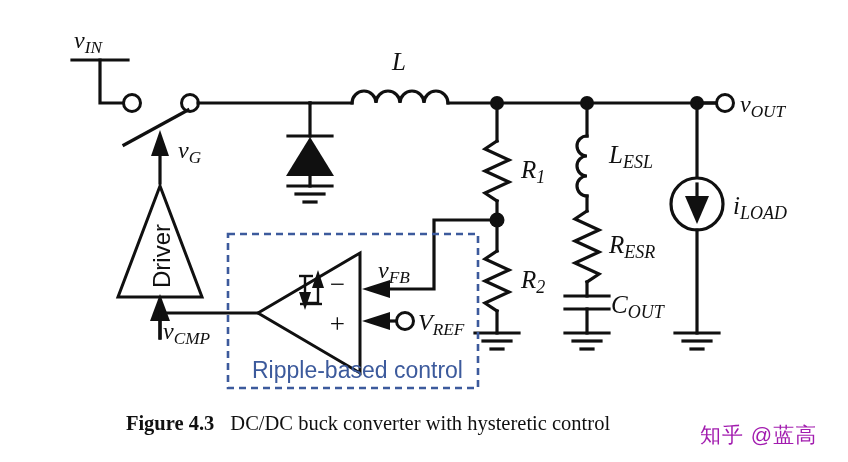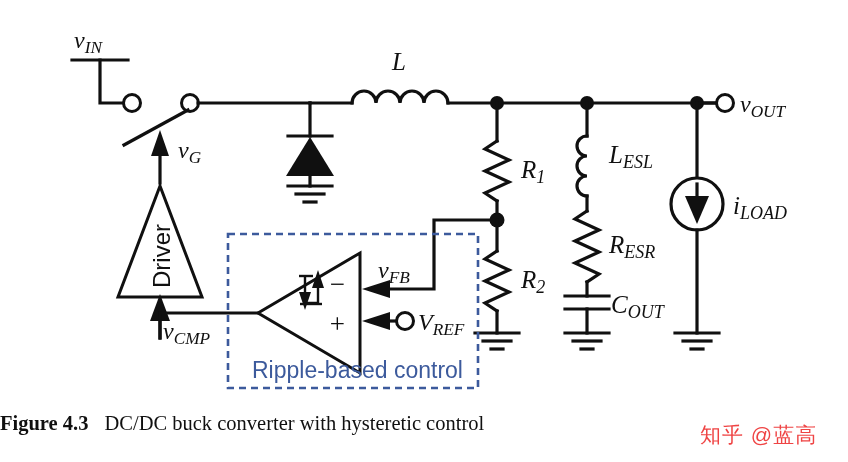--- a/index.html
+++ b/index.html
@@ -82,36 +82,37 @@
     font-family: "Liberation Sans", sans-serif;
     fill: #101010;
     font-style: normal;
     font-size: 24px;
   }
   .caption {
     position: absolute;
     left: 0;
     top: 404px;
     width: 736px;
+    text-align: center;
     font-family: "Liberation Serif", serif;
     font-size: 20.5px;
     color: #101010;
     white-space: nowrap;
   }
   .caption .cap-num {
     font-weight: bold;
     margin-right: 16px;
   }
   .watermark {
     position: absolute;
     left: 700px;
     top: 413px;
     font-family: "Liberation Sans", sans-serif;
     font-size: 21px;
-    color: #ef4444;
+    color: #a21caf;
     letter-spacing: 1px;
     user-select: none;
     white-space: nowrap;
   }
 </style>
 </head>
 <body>
 
 <div id="figure-root">
 

